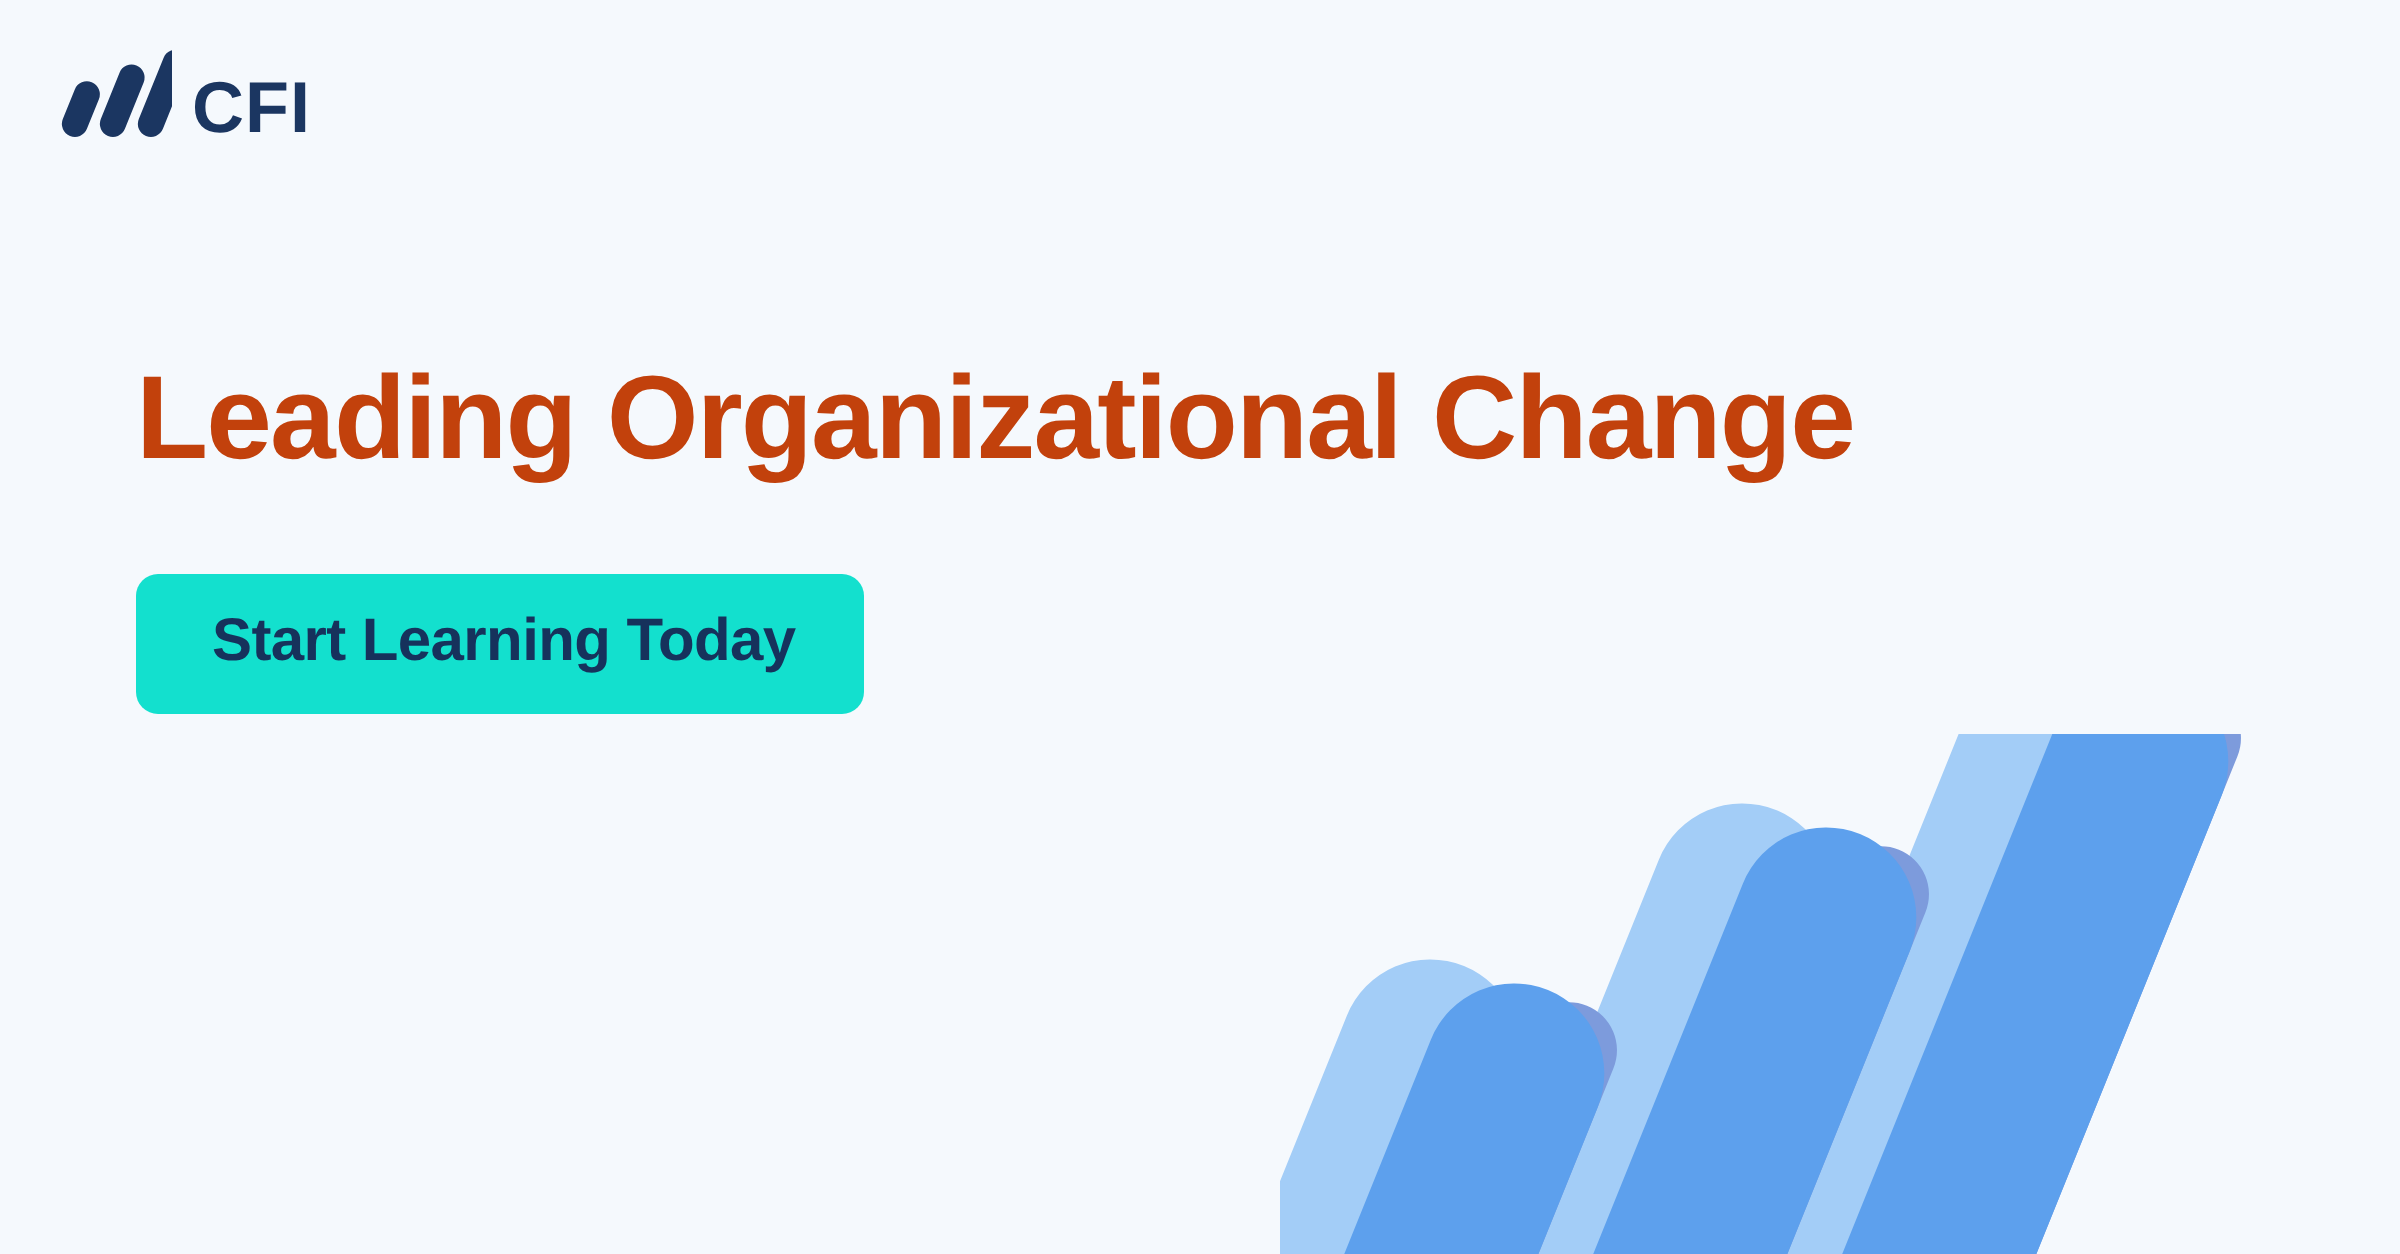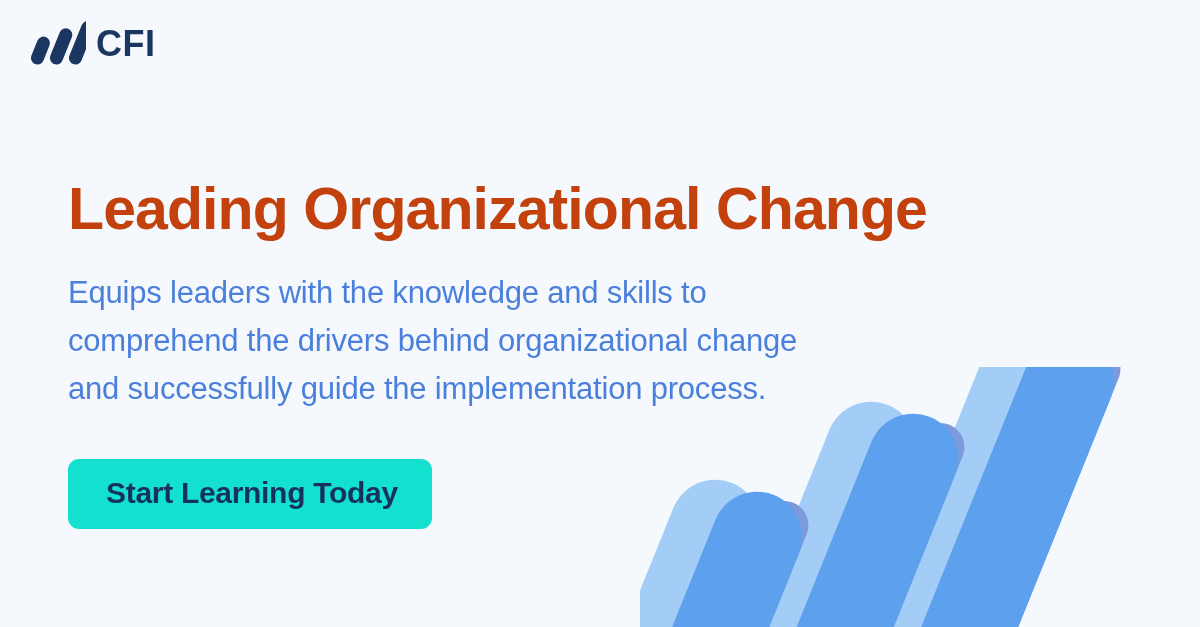--- a/index.html
+++ b/index.html
@@ -39,21 +39,21 @@
     width: 560px;
     height: 260px;
   }
 
   
   .logo {
     position: absolute;
     left: 24px;
     top: 16px;
     display: flex;
-    align-items: center;
+    align-items: flex-end;
     gap: 10px;
     height: 56px;
   }
   .logo-mark {
     width: 62px;
     height: 48px;
     display: block;
   }
   .logo-text {
     font-size: 36px;
@@ -178,23 +178,18 @@
         </g>
       </g>
     </svg>
     <span class="logo-text">CFI</span>
   </div>
 
   <div class="content">
 
     <h1 class="headline">Leading Organizational Change</h1>
 
-    <p class="subhead">
-      <span class="line">Equips leaders with the knowledge and skills to</span>
-      <span class="line">comprehend the drivers behind organizational change</span>
-      <span class="line">and successfully guide the implementation process.</span>
-    </p>
 
     <button class="cta" type="button">Start Learning Today</button>
 
   </div>
 
 </div>
 
 </body></html>

